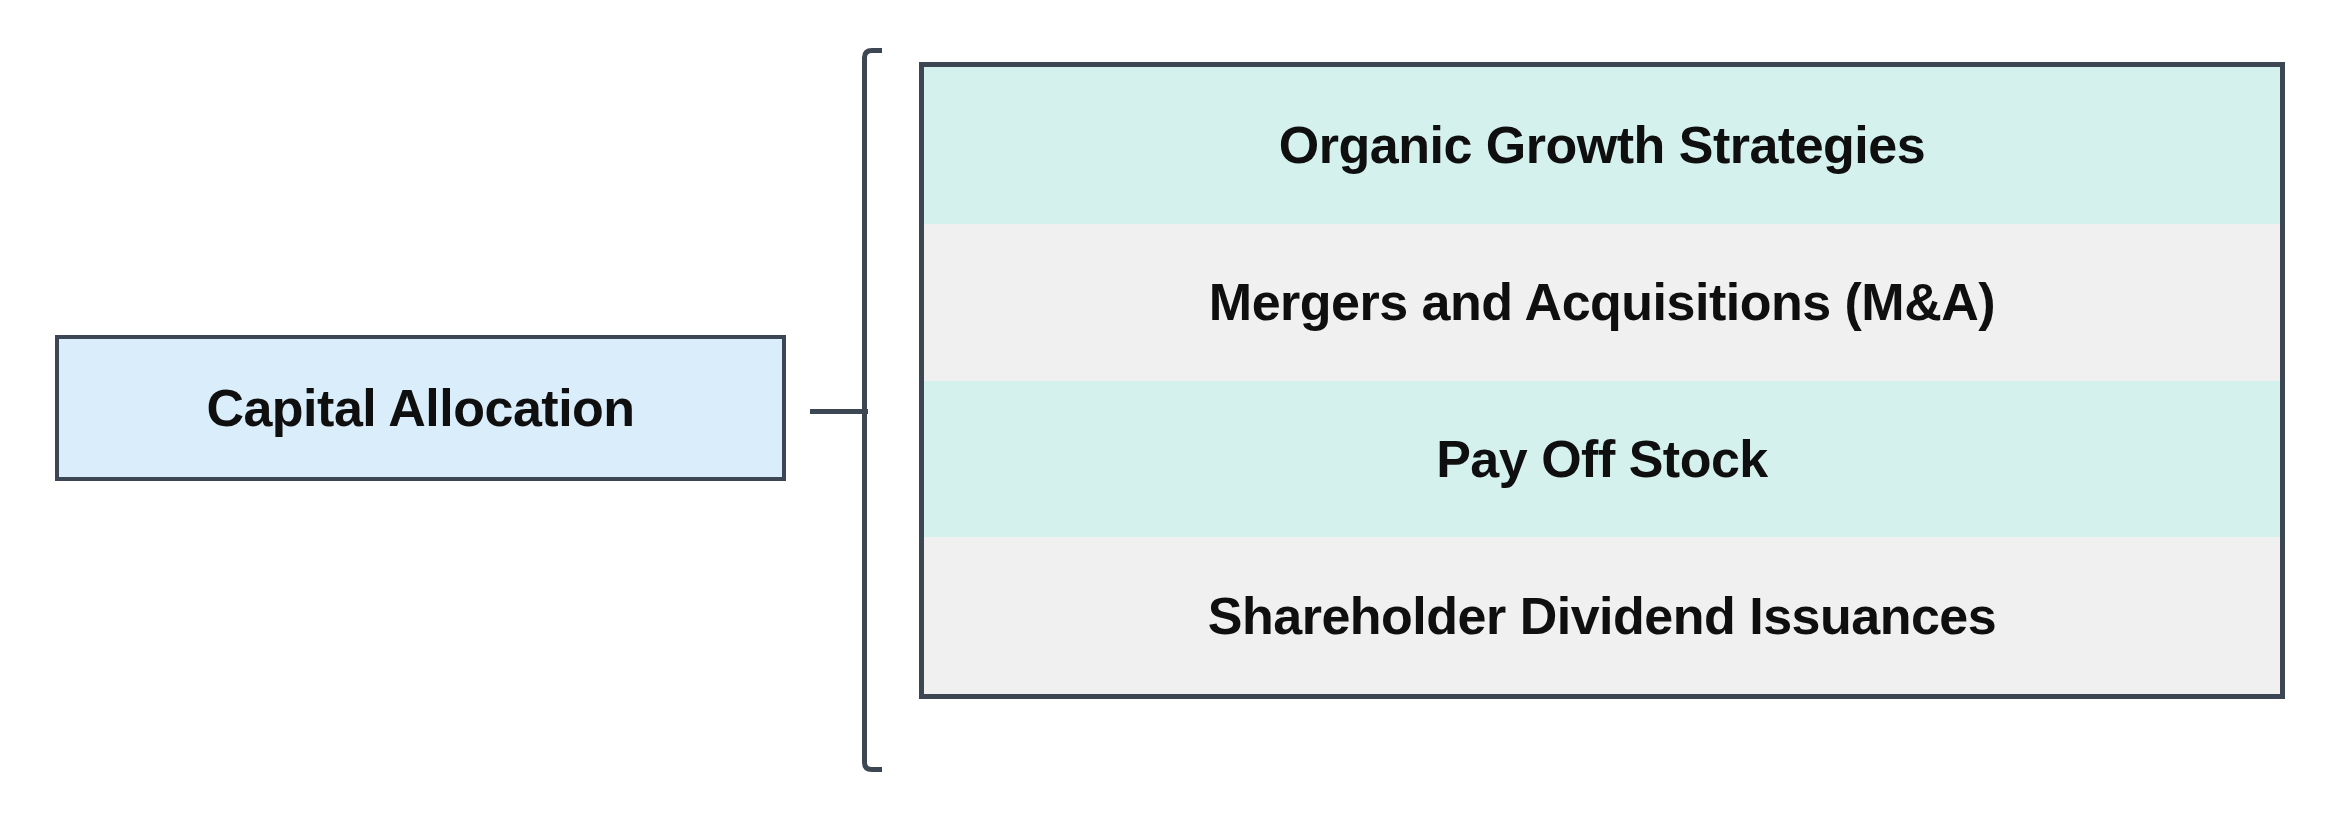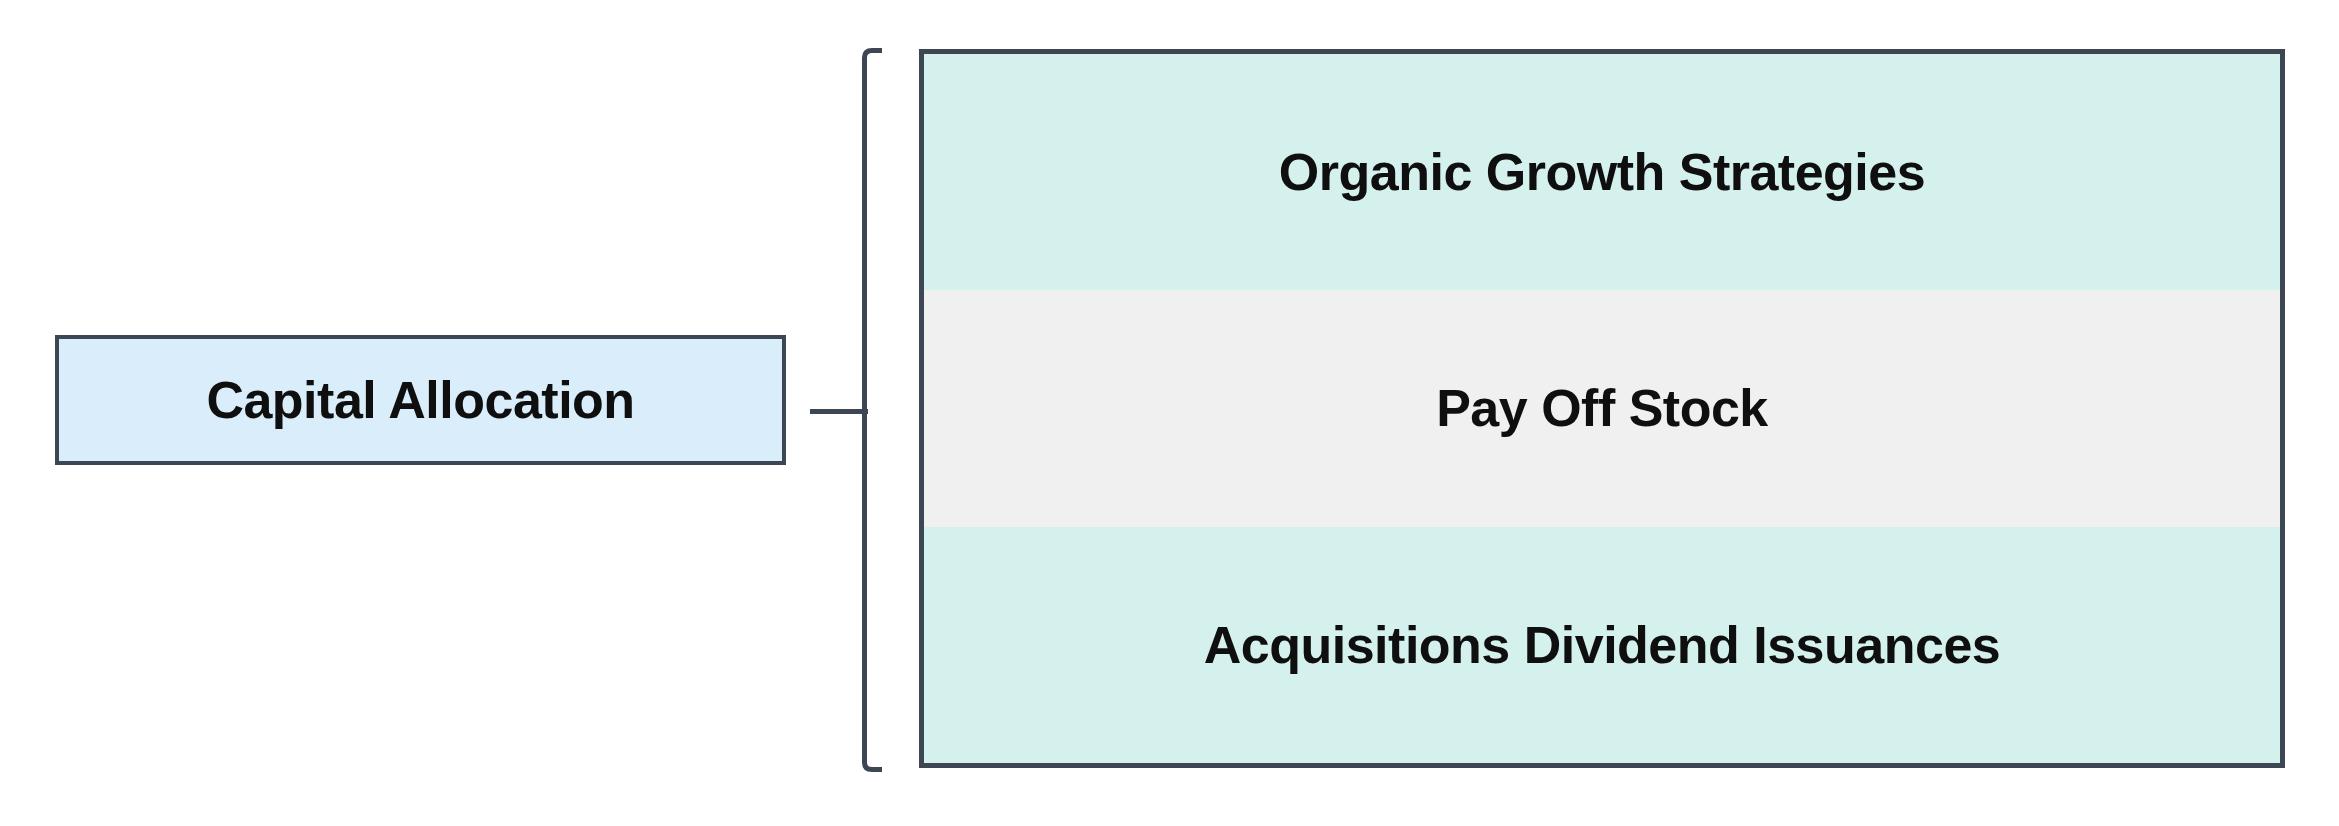--- a/index.html
+++ b/index.html
@@ -23,21 +23,21 @@
     position: relative;
     width: 2339px;
     height: 826px;
     background: var(--background);
   }
   .root-node {
     position: absolute;
     left: 55px;
     top: 335px;
     width: 731px;
-    height: 130px;
+    height: 146px;
     background: var(--root-fill);
     border: 4px solid var(--border);
     display: flex;
     align-items: center;
     justify-content: center;
   }
   .node-label {
     font-size: 52px;
     font-weight: 700;
     color: var(--text);
@@ -63,23 +63,23 @@
   .bracket path {
     stroke: var(--border);
     stroke-width: 5;
     fill: none;
     stroke-linecap: butt;
     stroke-linejoin: round;
   }
   .rows {
     position: absolute;
     left: 919px;
-    top: 49px;
+    top: 62px;
     width: 1366px;
-    height: 719px;
+    height: 637px;
     background: var(--border);
     padding: 5px;
     display: flex;
     flex-direction: column;
     gap: 0;
   }
   .row {
     flex: 1 1 0;
     display: flex;
     align-items: center;
@@ -101,20 +101,23 @@
 
   <svg class="bracket" viewBox="0 0 26 724" aria-hidden="true">
     <path d="M 20 2.5 H 10 Q 2.5 2.5 2.5 9.5 V 714.5 Q 2.5 721.5 10 721.5 H 20"></path>
   </svg>
 
   <div class="rows">
     <div class="row">
       <span class="node-label">Organic Growth Strategies</span>
     </div>
     <div class="row">
+      <span class="node-label">Mergers and Acquisitions (M&amp;A)</span>
+    </div>
+    <div class="row">
       <span class="node-label">Pay Off Stock</span>
     </div>
     <div class="row">
-      <span class="node-label">Acquisitions Dividend Issuances</span>
+      <span class="node-label">Shareholder Dividend Issuances</span>
     </div>
   </div>
 
 </div>
 
 </body></html>

